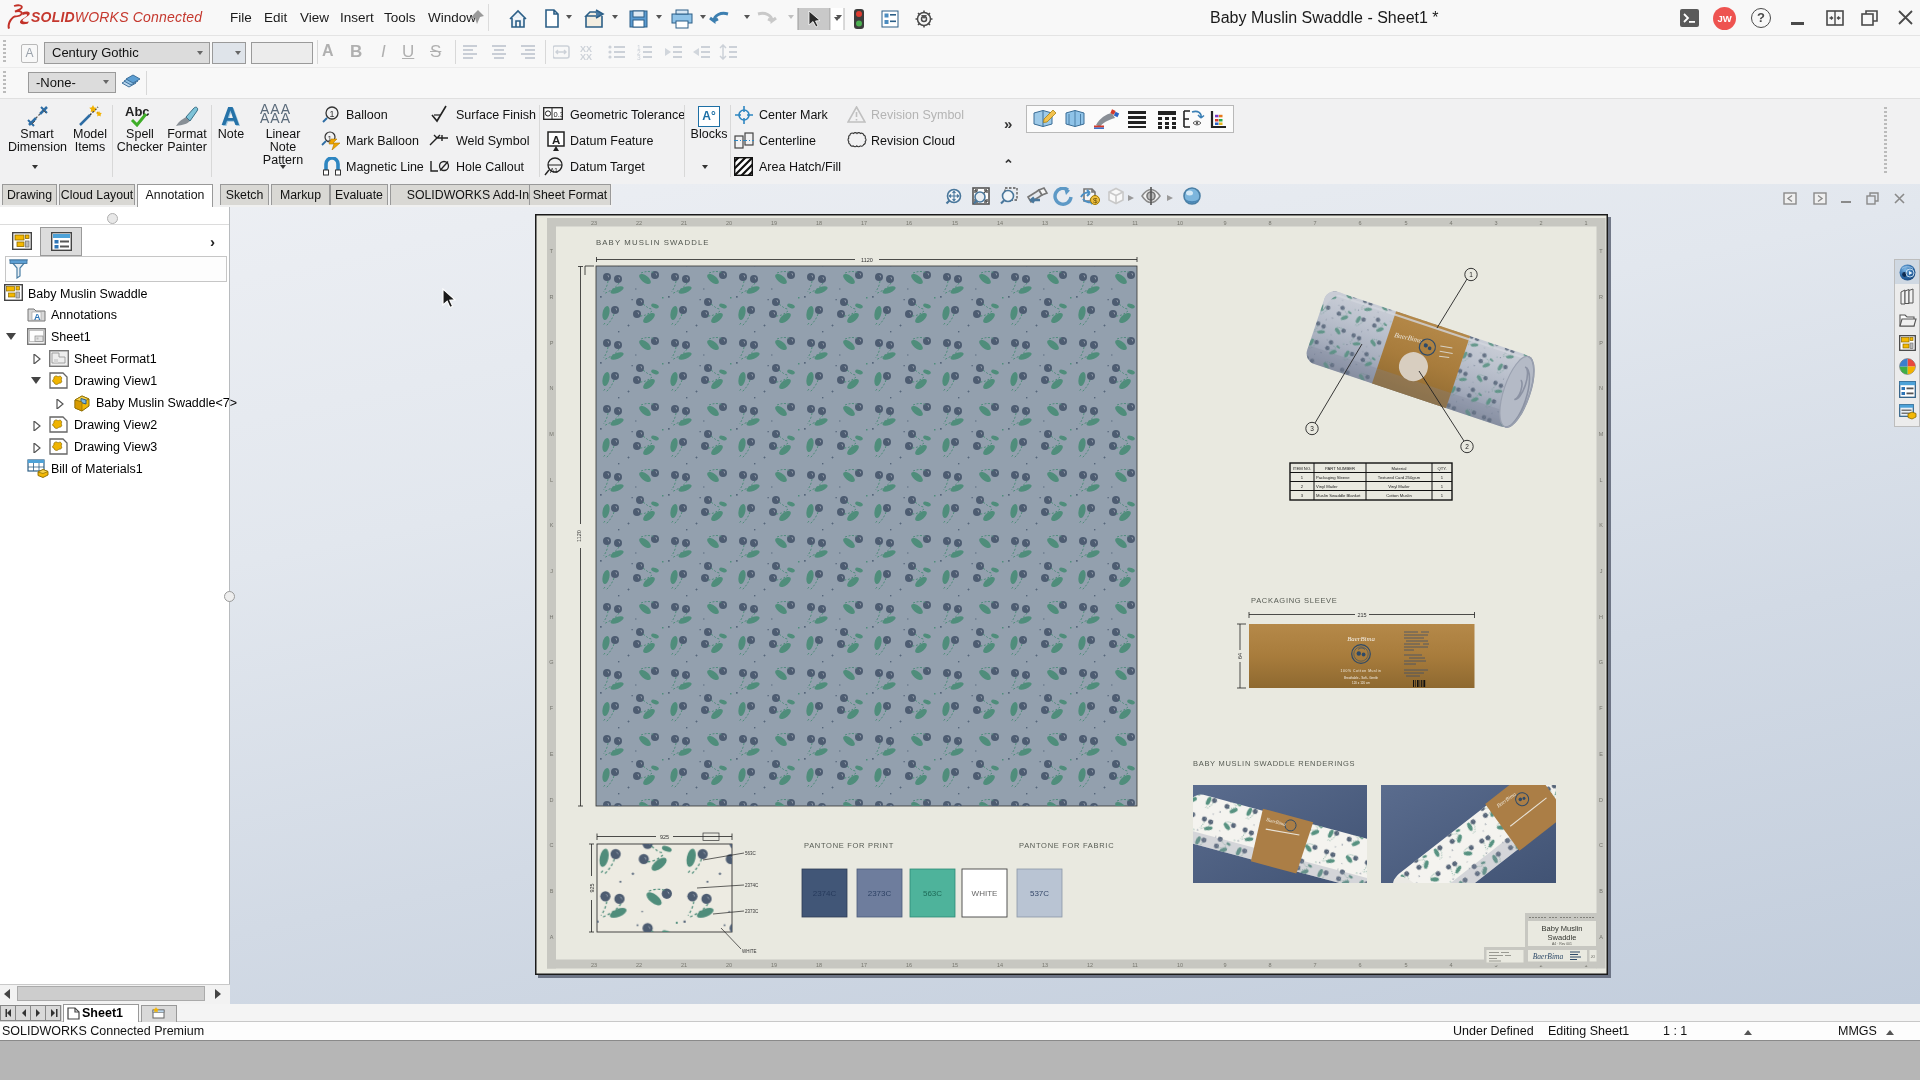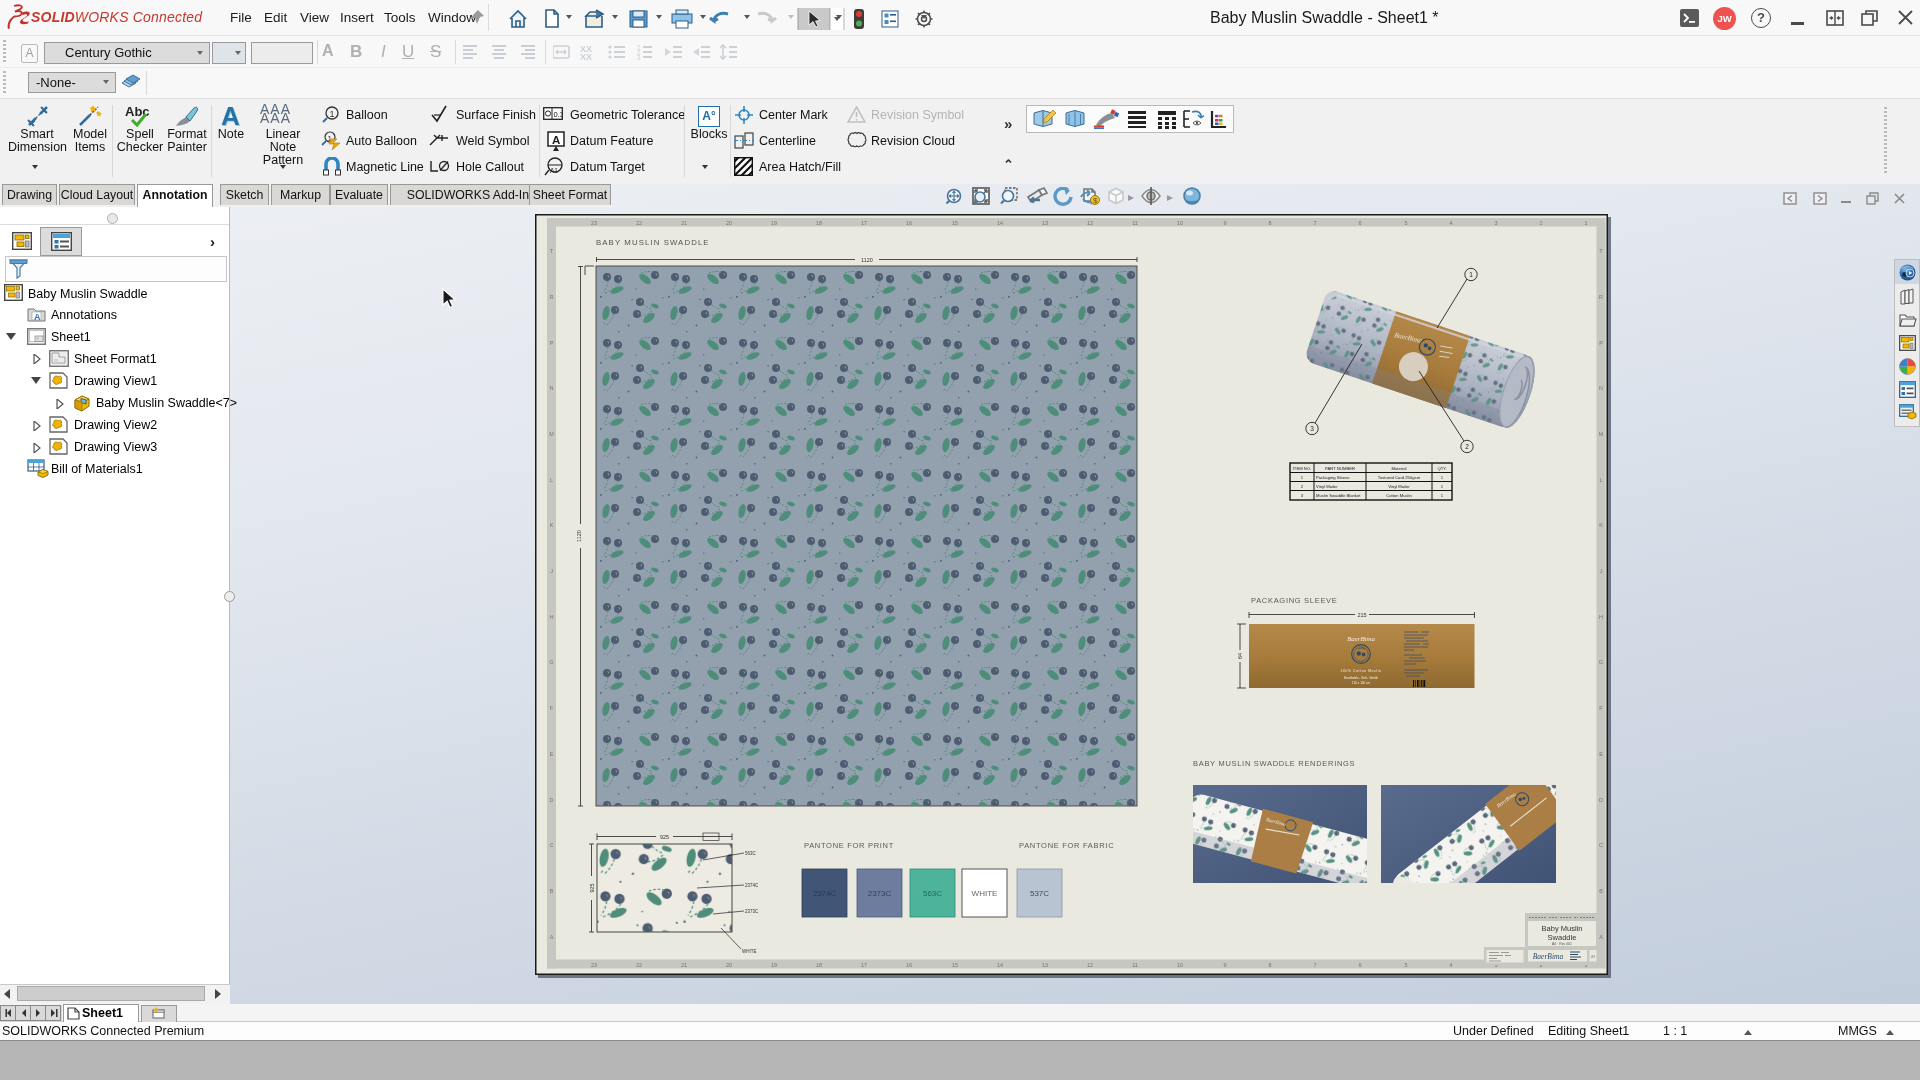--- a/index.html
+++ b/index.html
@@ -106,21 +106,21 @@
         <rect x="1" y="5" width="11" height="11" fill="#f8f8f8" stroke="#4a4a4a" stroke-width="1.6"></rect>
         <path d="M5 5 L5 2 L16 2 L16 12 L12 12" fill="none" stroke="#4a4a4a" stroke-width="1.6"></path>
       </svg>
 <svg class="abs" style="left:1897px;top:9px" width="17" height="17" viewBox="0 0 17 17">
         <path d="M2 2 L15 15 M15 2 L2 15" stroke="#4a4a4a" stroke-width="1.8"></path>
       </svg>
 </div>
 <div class="abs" id="fontbar">
 <div class="abs" style="left:3px;top:4px;width:3px;height:24px;background:repeating-linear-gradient(#bbb 0 2px,#f8f8f8 2px 4px)"></div>
 <div class="abs" style="left:21px;top:8px;width:15px;height:17px;border:1px solid #b9b9b9;border-radius:2px;color:#9aa2ab;font-size:12px;text-align:center;line-height:16px">A</div>
-<div class="combo" style="left:44px;top:6px;width:166px;height:22px;background:#dcdcdc;line-height:20px;padding-left:20px">Century Gothic<i class="carr" style="right:6px;top:8px;border-top-color:#666"></i></div>
+<div class="combo" style="left:44px;top:6px;width:166px;height:22px;background:#dcdcdc;line-height:20px;padding-left:7px">Century Gothic<i class="carr" style="right:6px;top:8px;border-top-color:#666"></i></div>
 <div class="combo" style="left:212px;top:6px;width:34px;height:22px;background:#dfe4ea">
         <i class="carr" style="right:4px;top:8px;border-top-color:#666"></i>
       </div>
 <div class="combo" style="left:251px;top:6px;width:62px;height:22px;background:#ececec"></div>
 <div class="vsep" style="left:317px;top:4px;height:24px"></div>
 <span class="abs gray" style="left:322px;top:6px;font-size:16px;font-weight:bold">A</span>
 <span class="abs gray" style="left:350px;top:6px;font-size:17px;font-weight:bold">B</span>
 <span class="abs gray" style="left:381px;top:6px;font-size:17px;font-style:italic">I</span>
 <span class="abs gray" style="left:402px;top:6px;font-size:17px;text-decoration:underline">U</span>
 <span class="abs gray" style="left:430px;top:6px;font-size:17px;text-decoration:line-through">S</span>
@@ -224,21 +224,21 @@
         <text x="7.5" y="10.5" font-size="9" fill="#333">1</text>
         <path d="M5 12 L1 16" stroke="#2e6da4" stroke-width="2"></path>
       </svg>
 <span class="rside" style="left:346px;top:9px">Balloon</span>
 <svg class="abs" style="left:321px;top:32px" width="20" height="19" viewBox="0 0 20 19">
         <circle cx="9" cy="6" r="5" fill="none" stroke="#333" stroke-width="1.2"></circle>
         <text x="6.5" y="9.5" font-size="8" fill="#333">1</text>
         <path d="M5 10 L1 14" stroke="#2e6da4" stroke-width="1.8"></path>
         <path d="M10 8 L16 8 L12 12 L19 12 L11 19 L13 13 L8 13 Z" fill="#f0a500" stroke="#b37b00" stroke-width="0.6"></path>
       </svg>
-<span class="rside" style="left:346px;top:35px">Auto Balloon</span>
+<span class="rside" style="left:346px;top:35px">Mark Balloon</span>
 <svg class="abs" style="left:322px;top:58px" width="20" height="22" viewBox="0 0 20 22">
         <path d="M4 14 L4 7 A6 6 0 0 1 16 7 L16 14" fill="none" stroke="#2e86c1" stroke-width="3.6"></path>
         <rect x="1.5" y="13" width="5" height="5" fill="#fff" stroke="#333" stroke-width="1"></rect>
         <rect x="13.5" y="13" width="5" height="5" fill="#fff" stroke="#333" stroke-width="1"></rect>
       </svg>
 <span class="rside" style="left:346px;top:61px">Magnetic Line</span>
 <svg class="abs" style="left:430px;top:6px" width="18" height="18" viewBox="0 0 18 18">
         <path d="M2 10 L7 16 L16 1" stroke="#222" stroke-width="1.6" fill="none"></path>
         <path d="M4 10 L10 10" stroke="#222" stroke-width="1.2"></path>
       </svg>
@@ -347,21 +347,21 @@
         <rect x="187" y="13.5" width="3.5" height="2.5" fill="#e8b71a"></rect>
         <rect x="183" y="5.8" width="3.5" height="2.5" fill="#7a3ac4"></rect>
         <rect x="187" y="5.8" width="3.5" height="2.5" fill="#e87a1a"></rect>
 </svg>
 <div class="abs" style="left:1884px;top:8px;width:3px;height:66px;background:repeating-linear-gradient(#bbb 0 2px,#f1f1f2 2px 4px)"></div>
 </div>
 <div class="abs" id="tabband">
 <div class="abs" style="left:0;top:0;width:612px;height:23px;background:#f0f0f0"></div>
 <div class="tab" style="left:2px;width:55px">Drawing</div>
 <div class="tab" style="left:59px;width:76px">Cloud Layout</div>
-<div class="tab" style="left:137px;width:76px;background:#fff;font-weight:bold;height:23px">Annotation</div>
+<div class="tab" style="left:137px;width:76px;background:#fff;font-weight:normal;height:23px">Annotation</div>
 <div class="tab" style="left:220px;width:49px">Sketch</div>
 <div class="tab" style="left:271px;width:59px">Markup</div>
 <div class="tab" style="left:330px;width:58px">Evaluate</div>
 <div class="tab" style="left:390px;width:162px">SOLIDWORKS Add-Ins</div>
 <div class="tab" style="left:529px;width:82px">Sheet Format</div>
 </div>
 <div class="abs" id="tabband"></div>
 <div class="abs" id="panel">
 <div class="abs" style="left:107px;top:6px;width:9px;height:9px;border-radius:50%;background:#e8e8e8;border:1px solid #b0b0b0"></div>
 <div class="abs" style="left:0;top:17px;width:229px;height:1px;background:#dcdcdc"></div>

